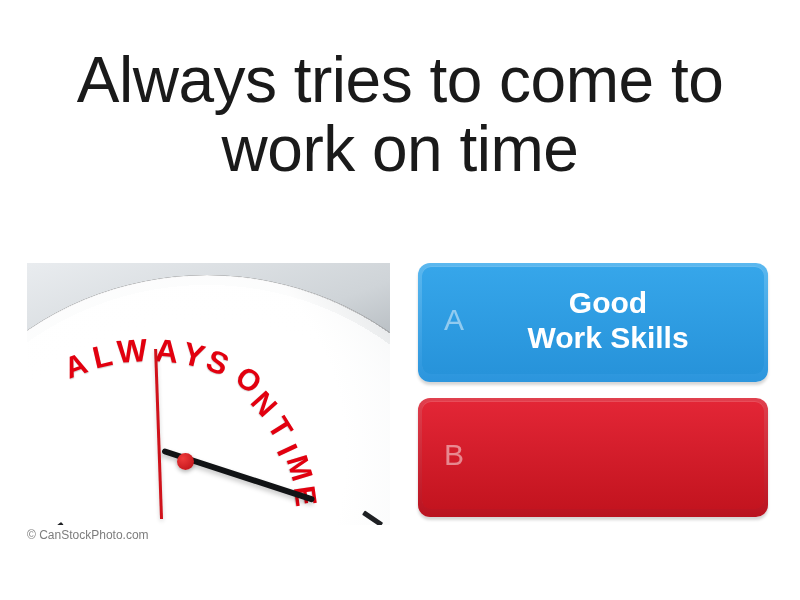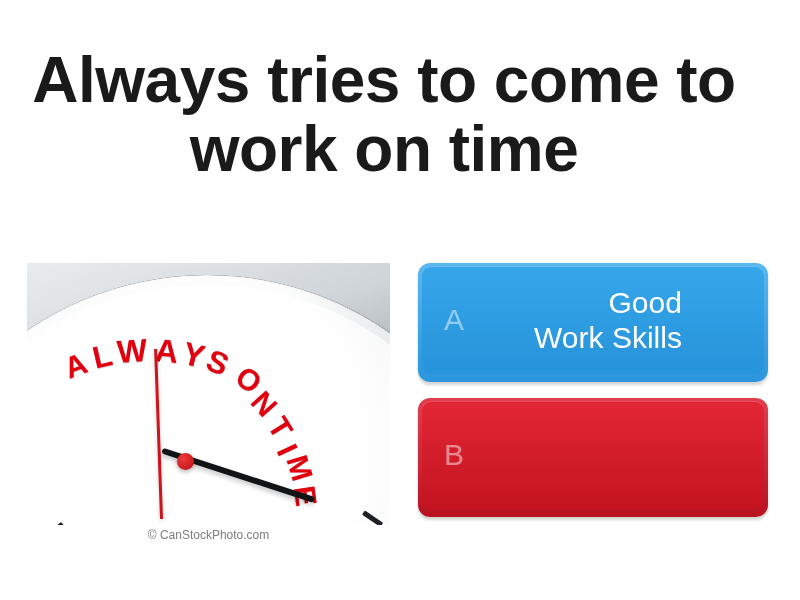--- a/index.html
+++ b/index.html
@@ -11,27 +11,27 @@
     height: 600px;
     background: #ffffff;
     font-family: "Liberation Sans", sans-serif;
     overflow: hidden;
     position: relative;
   }
 
   
   .question-title {
     position: absolute;
-    left: 0;
+    left: 16px;
     top: 46px;
     width: 768px;
     text-align: center;
     font-size: 64px;
     line-height: 1.08;
-    font-weight: 700;
+    font-weight: 400;
     color: #1a1a1a;
     letter-spacing: -0.5px;
     padding: 0 20px;
     box-sizing: border-box;
   }
 
   
   .content-row {
     position: absolute;
     left: 0;
@@ -155,21 +155,21 @@
   .dw-i { left: 228px; top: 122px; font-size: 30px; transform: rotate(65deg); }
   .dw-m { left: 232px; top: 140px; font-size: 30px; transform: rotate(73deg); }
   .dw-e { left: 240px; top: 168px; font-size: 30px; transform: rotate(82deg); }
 
   .watermark {
     position: absolute;
     left: 0;
     top: 262px;
     width: 363px;
     height: 20px;
-    text-align: center;
+    text-align: left;
     font-size: 12px;
     color: #7d7d7d;
     line-height: 20px;
     background: #ffffff;
     font-family: "Liberation Sans", sans-serif;
   }
 
   
   .answers {
     position: absolute;
@@ -216,23 +216,23 @@
     left: 22px;
     top: 50%;
     transform: translateY(-50%);
     font-size: 30px;
     font-weight: 400;
     color: rgba(255,255,255,0.48);
     line-height: 1;
   }
   .answer-text {
     font-size: 30px;
-    font-weight: normal;
+    font-weight: bold;
     color: #ffffff;
-    text-align: right;
+    text-align: center;
     line-height: 1.17;
     padding: 0 14px 0 44px;
     white-space: pre-line;
   }
 </style>
 </head>
 <body>
 
 <div class="question-title">Always tries to come
 to work on time</div>

